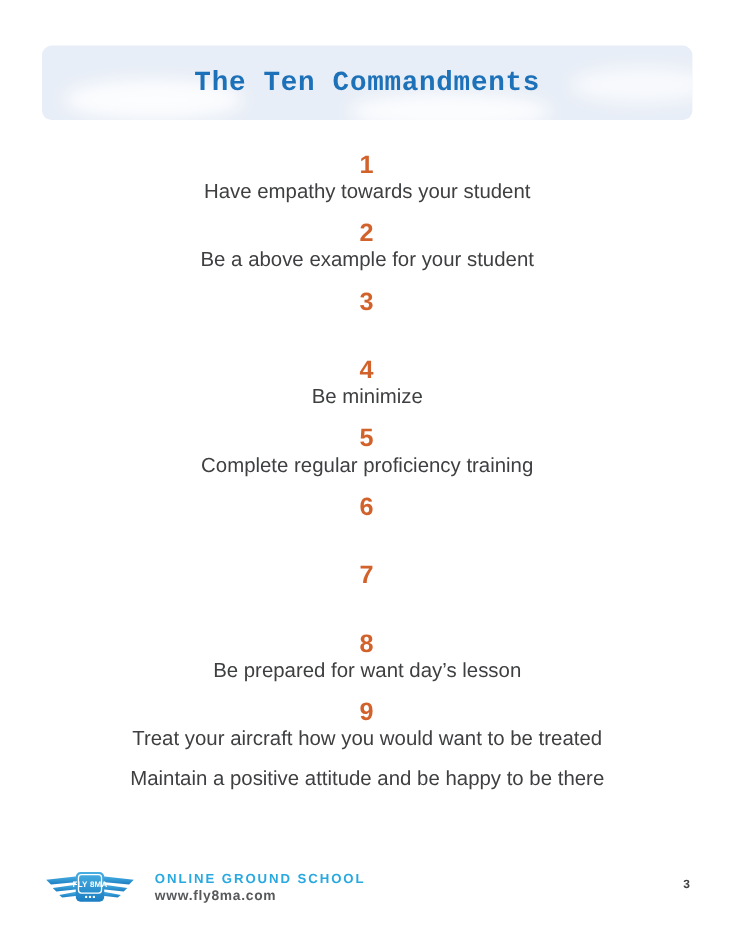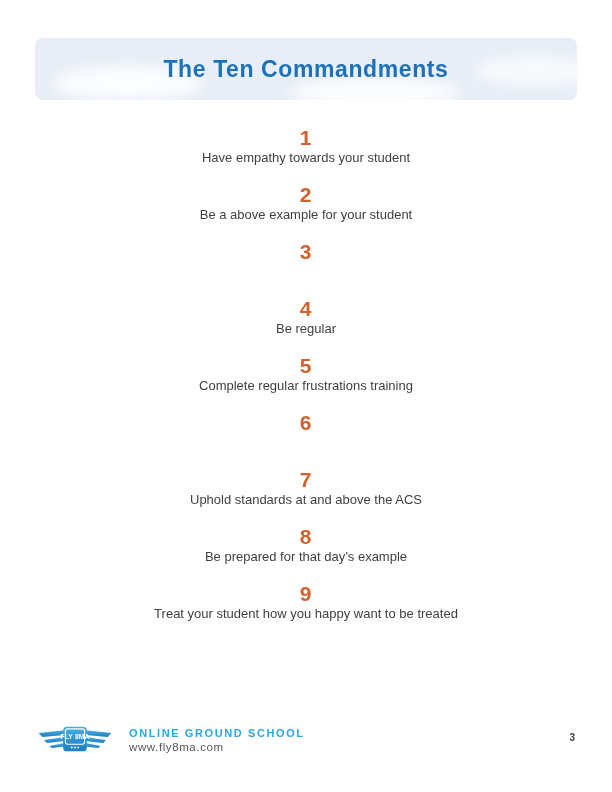--- a/index.html
+++ b/index.html
@@ -15,20 +15,21 @@
 
   
   .banner {
     position:absolute;
     left:35px; top:38px;
     width:542px; height:62px;
     background:#e8eef7;
     border-radius:8px;
     display:flex; align-items:center; justify-content:center;
     overflow:hidden;
+    font-family:Liberation Mono, monospace;
   }
   .cloud {
     position:absolute;
     background:rgba(255,255,255,0.85);
     border-radius:50%;
     filter:blur(7px);
   }
   .cloud.c1 { left:18px;  top:28px; width:150px; height:34px; }
   .cloud.c2 { left:255px; top:40px; width:170px; height:30px; }
   .cloud.c3 { left:440px; top:18px; width:120px; height:30px; opacity:.8; }
@@ -49,21 +50,21 @@
   .item { height:57px; }
   .item .num {
     font-size:21px;
     font-weight:bold;
     color:#d2622b;
     line-height:1.0;
     margin-bottom:3px;
     letter-spacing:1px;
   }
   .item .txt {
-    font-size:13px;
+    font-size:17px;
     color:#3e3f41;
     line-height:1.1;
   }
 
   
   .footer {
     position:absolute;
     left:38px; right:37px; top:724px;
     display:flex;
     align-items:center;
@@ -72,21 +73,21 @@
   .brand { margin-left:17px; }
   .tagline {
     font-size:11px;
     font-weight:bold;
     color:#29a9e0;
     letter-spacing:1.6px;
     line-height:1.2;
   }
   .website {
     font-size:11.5px;
-    font-weight:normal;
+    font-weight:bold;
     color:#58595b;
     letter-spacing:0.6px;
     line-height:1.2;
     margin-top:1px;
   }
   .page-num {
     margin-left:auto;
     align-self:flex-start;
     margin-top:8px;
     font-size:10px;
@@ -113,42 +114,42 @@
     </div>
     <div class="item">
       <div class="num">2</div>
       <div class="txt">Be a above example for your student</div>
     </div>
     <div class="item">
       <div class="num">3</div>
     </div>
     <div class="item">
       <div class="num">4</div>
-      <div class="txt">Be regular</div>
+      <div class="txt">Be minimize</div>
     </div>
     <div class="item">
       <div class="num">5</div>
-      <div class="txt">Complete regular frustrations training</div>
+      <div class="txt">Complete regular proficiency training</div>
     </div>
     <div class="item">
       <div class="num">6</div>
     </div>
     <div class="item">
       <div class="num">7</div>
-      <div class="txt">Uphold standards at and above the ACS</div>
     </div>
     <div class="item">
       <div class="num">8</div>
-      <div class="txt">Be prepared for that day’s example</div>
+      <div class="txt">Be prepared for want day’s lesson</div>
     </div>
     <div class="item">
       <div class="num">9</div>
-      <div class="txt">Treat your student how you happy want to be treated</div>
+      <div class="txt">Treat your aircraft how you would want to be treated</div>
     </div>
     <div class="item">
+      <div class="txt">Maintain a positive attitude and be happy to be there</div>
     </div>
   </div>
 
   <div class="footer">
     <svg class="logo" width="74" height="34" viewBox="0 0 150 64" xmlns="http://www.w3.org/2000/svg">
       <defs>
         <linearGradient id="lb" x1="0" y1="0" x2="0" y2="1">
           <stop offset="0" stop-color="#47aee2"></stop>
           <stop offset="1" stop-color="#1b7ec2"></stop>
         </linearGradient>

